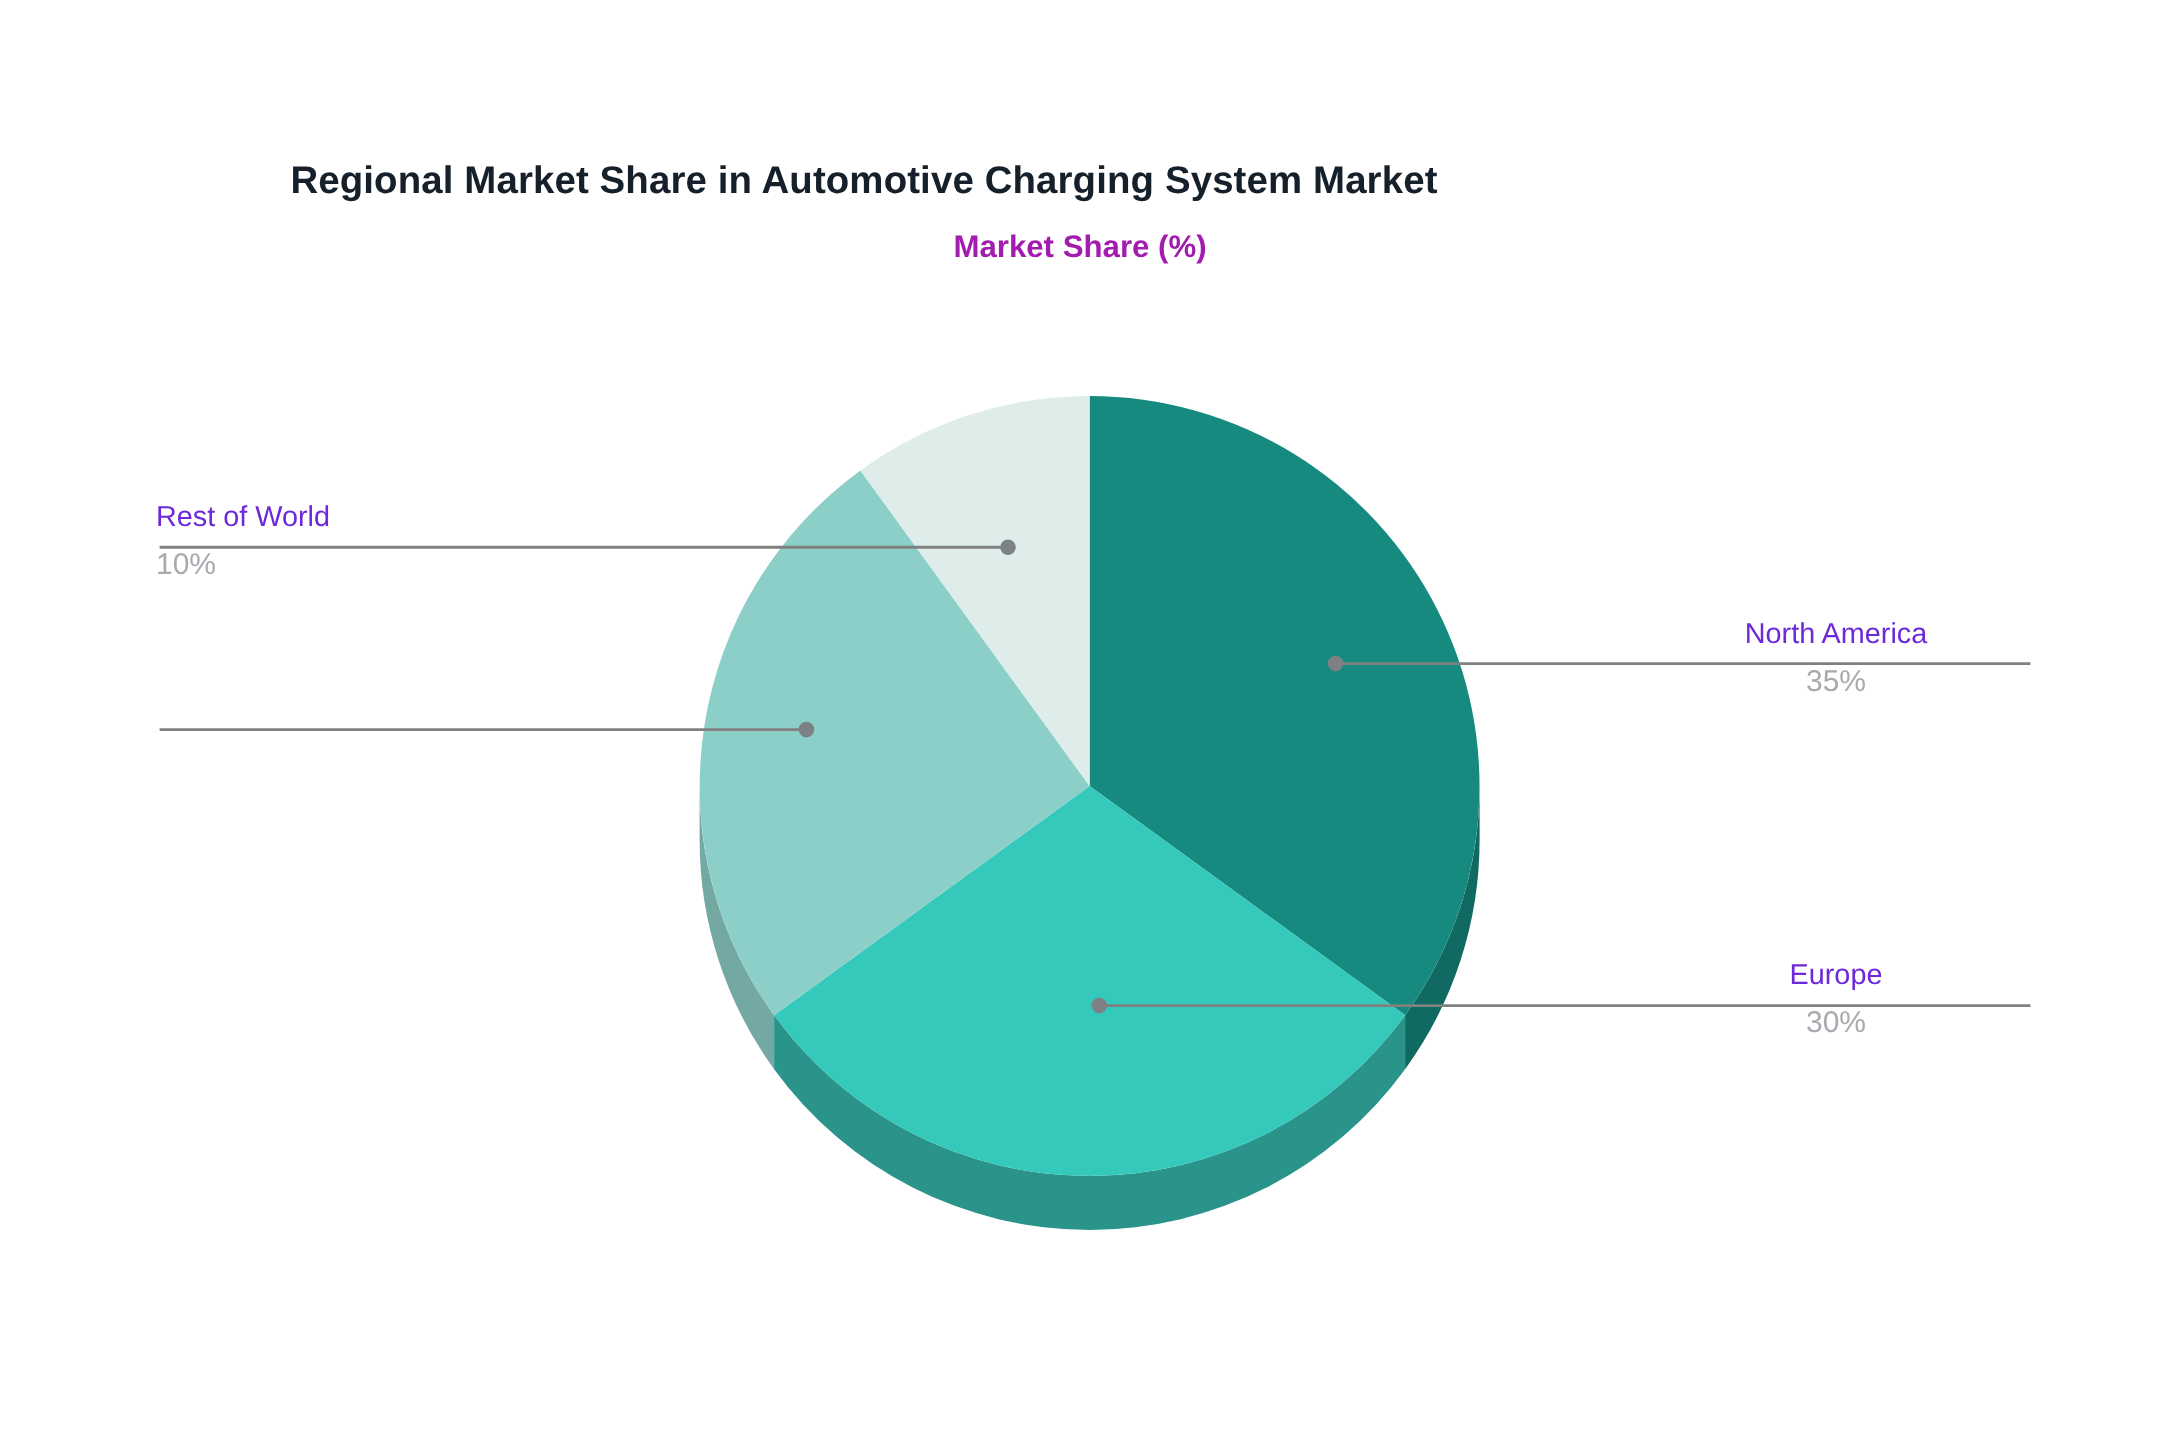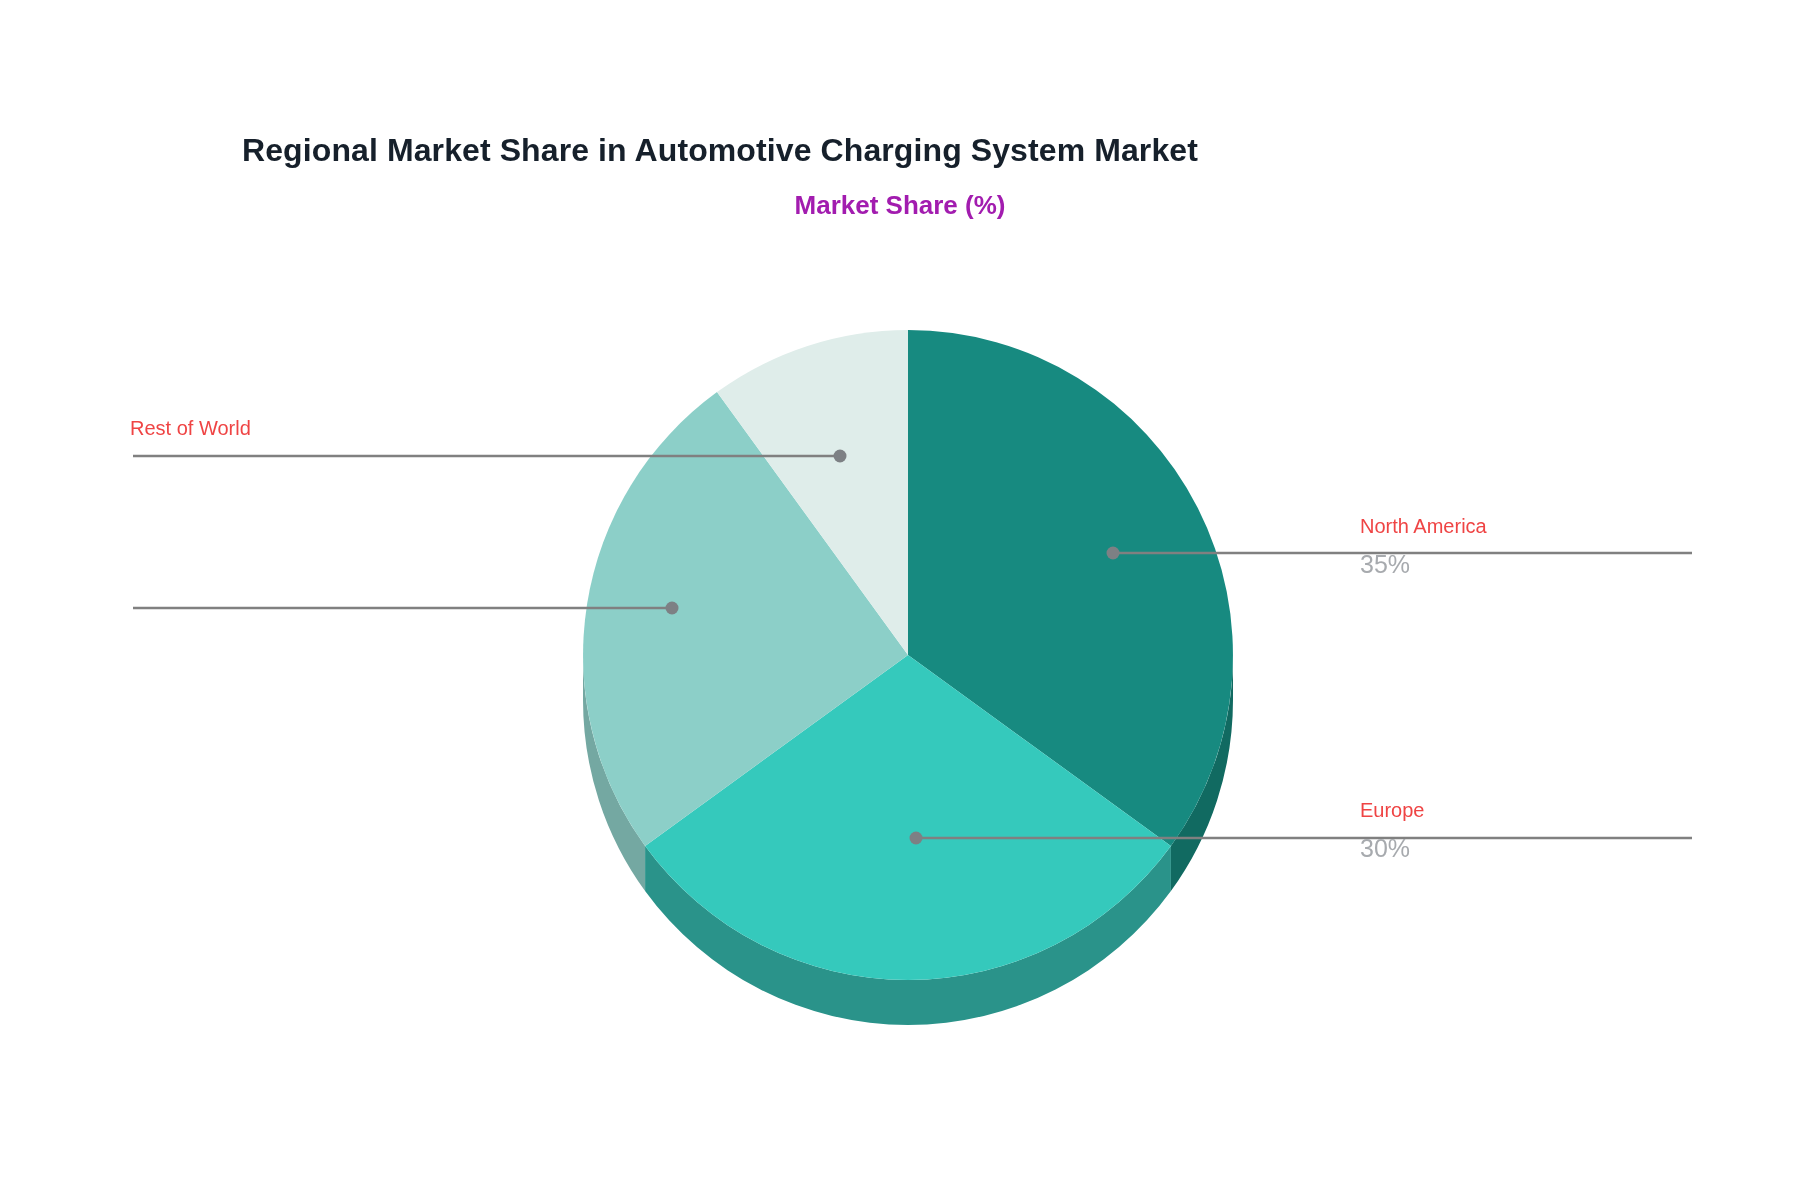--- a/index.html
+++ b/index.html
@@ -54,34 +54,34 @@
     width: 1800px;
     height: 1196px;
   }
 
   
   .callout {
     position: absolute;
     line-height: 1.05;
   }
   .callout .name {
-    font-size: 20px;
-    color: #ef4444;
+    font-size: 24px;
+    color: #6d28d9;
     white-space: nowrap;
     display: block;
   }
   .callout .value {
     font-size: 25px;
     color: #a7aaae;
     white-space: nowrap;
     display: block;
     margin-top: 14px;
   }
   .callout.left  { text-align: left; }
-  .callout.right { text-align: left; }
+  .callout.right { text-align: center; }
 
   .callout-na  { left: 1360px; top: 516px; width: 340px; }
   .callout-eu  { left: 1360px; top: 800px; width: 340px; }
   .callout-row { left: 130px;  top: 418px; width: 420px; }
   .callout-ap  { left: 130px;  top: 570px; width: 420px; }
 
   
   .amr-logo {
     position: absolute;
     left: 1488px;
@@ -165,19 +165,20 @@
     <span class="value">35%</span>
   </div>
 
   <div class="callout right callout-eu">
     <span class="name">Europe</span>
     <span class="value">30%</span>
   </div>
 
   <div class="callout left callout-row">
     <span class="name">Rest of World</span>
+    <span class="value">10%</span>
   </div>
 
   <div class="callout left callout-ap">
   </div>
 
 
 </div>
 
 </body></html>

